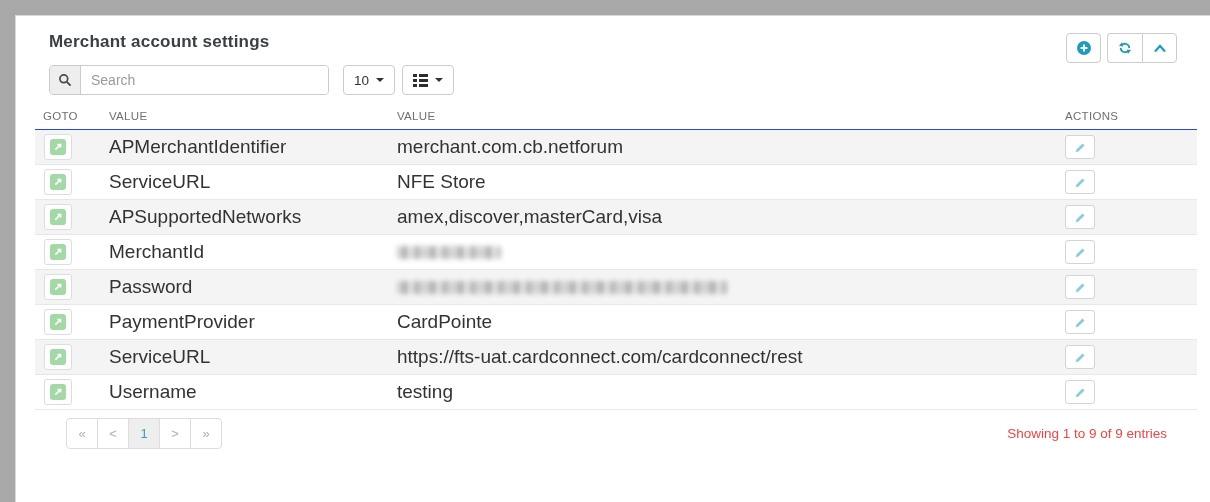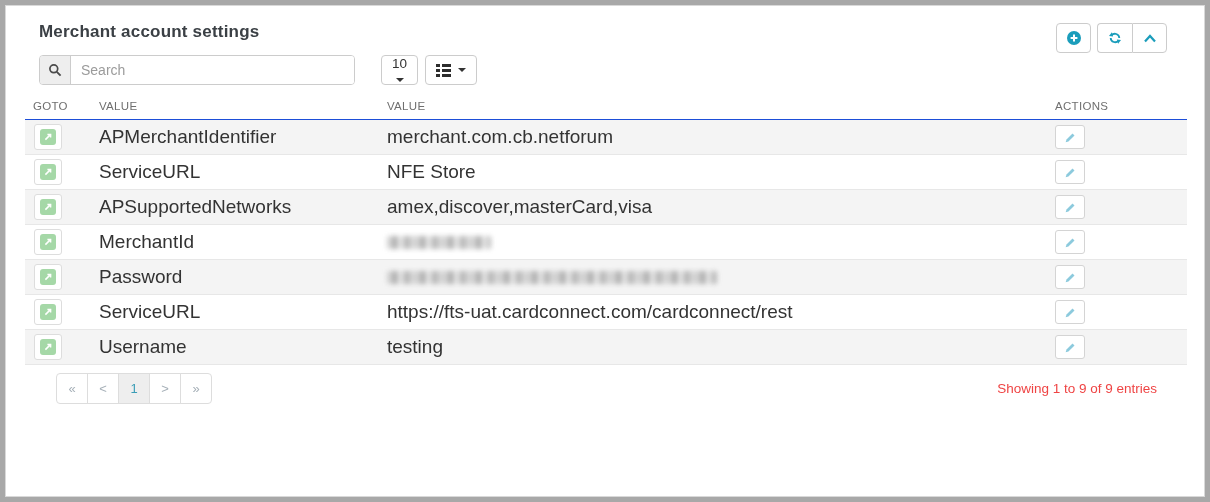--- a/index.html
+++ b/index.html
@@ -3,21 +3,21 @@
 <meta charset="utf-8">
 <style>
   * { margin:0; padding:0; box-sizing:border-box; }
   html,body { width:1210px; height:502px; }
   body {
     font-family:"Liberation Sans","DejaVu Sans",sans-serif;
     background:#a8a8a8;
     position:relative;
   }
   .window {
-    position:absolute; inset:0; padding:5px;
+    position:absolute; inset:0; padding:15px;
   }
   .content {
     width:1200px; height:492px; background:#fff; position:relative; overflow:hidden;
     border:1px solid #d9d9d9;
   }
   .page-title {
     font-size:17px; font-weight:700; color:#3b4045; margin:16px 0 0 33px; letter-spacing:.2px;
   }
   
   .top-actions { position:absolute; top:17px; right:37px; display:flex; align-items:center; }
@@ -25,38 +25,38 @@
     width:35px; height:30px; background:#fff; border:1px solid #ccc; border-radius:4px;
     display:flex; align-items:center; justify-content:center; cursor:pointer;
   }
   .btn-group { display:flex; margin-left:6px; }
   .btn-group .tool-btn { border-radius:0; }
   .btn-group .tool-btn:first-child { border-radius:4px 0 0 4px; border-right:none; }
   .btn-group .tool-btn:last-child { border-radius:0 4px 4px 0; }
   
   .toolbar { display:flex; align-items:center; margin:13px 0 0 33px; height:30px; }
   .search-group {
-    width:316px; height:30px; display:flex; border:1px solid #ccc; border-radius:4px;
+    width:280px; height:30px; display:flex; border:1px solid #ccc; border-radius:4px;
     overflow:hidden; background:#fff;
   }
   .search-addon {
     width:31px; background:#eee; border-right:1px solid #ccc;
     display:flex; align-items:center; justify-content:center;
   }
   .search-input {
     flex:1; border:none; outline:none; padding:0 10px; font-size:14px; color:#555;
     font-family:"Liberation Sans","DejaVu Sans",sans-serif;
   }
   .search-input::placeholder { color:#9b9b9b; }
   .dd-btn {
     height:30px; padding:0 10px; display:flex; align-items:center; gap:7px;
     background:#fff; border:1px solid #ccc; border-radius:4px; cursor:pointer;
     font-size:13.5px; color:#333;
   }
-  .dd-pagesize { margin-left:26px;flex-direction:column; }
+  .dd-pagesize { margin-left:14px; }
   .dd-columns { margin-left:7px; }
   .caret-down {
     width:0; height:0; border-left:4px solid transparent; border-right:4px solid transparent;
     border-top:4px solid #333;
   }
   .list-glyph { display:flex; flex-direction:column; gap:2px; }
   .list-glyph .lrow { display:flex; gap:2px; }
   .list-glyph .sq { width:4px; height:3px; background:#2d2d2d; }
   .list-glyph .bar { width:9px; height:3px; background:#2d2d2d; }
   
@@ -314,20 +314,42 @@
         <tr>
           <td>
               <div class="goto-btn">
                 <span class="goto-green">
                   <svg width="10" height="10" viewBox="0 0 10 10">
                     <path d="M2.4 7.6 L7.4 2.6 M4.4 2.4 H7.6 V5.6" stroke="#fff" stroke-width="1.5" fill="none"></path>
                   </svg>
                 </span>
               </div>
             </td>
+          <td>PaymentProvider</td>
+          <td>CardPointe</td>
+          <td>
+              <div class="edit-btn">
+                <span>
+                  <svg width="13" height="13" viewBox="0 0 14 14">
+                    <path d="M1.8 12.2 L2.7 9.2 L9.2 2.7 L11.3 4.8 L4.8 11.3 Z" fill="#8ccadd"></path>
+                  </svg>
+                </span>
+              </div>
+            </td>
+        </tr>
+        <tr>
+          <td>
+              <div class="goto-btn">
+                <span class="goto-green">
+                  <svg width="10" height="10" viewBox="0 0 10 10">
+                    <path d="M2.4 7.6 L7.4 2.6 M4.4 2.4 H7.6 V5.6" stroke="#fff" stroke-width="1.5" fill="none"></path>
+                  </svg>
+                </span>
+              </div>
+            </td>
           <td>ServiceURL</td>
           <td>https://fts-uat.cardconnect.com/cardconnect/rest</td>
           <td>
               <div class="edit-btn">
                 <span>
                   <svg width="13" height="13" viewBox="0 0 14 14">
                     <path d="M1.8 12.2 L2.7 9.2 L9.2 2.7 L11.3 4.8 L4.8 11.3 Z" fill="#8ccadd"></path>
                   </svg>
                 </span>
               </div>

